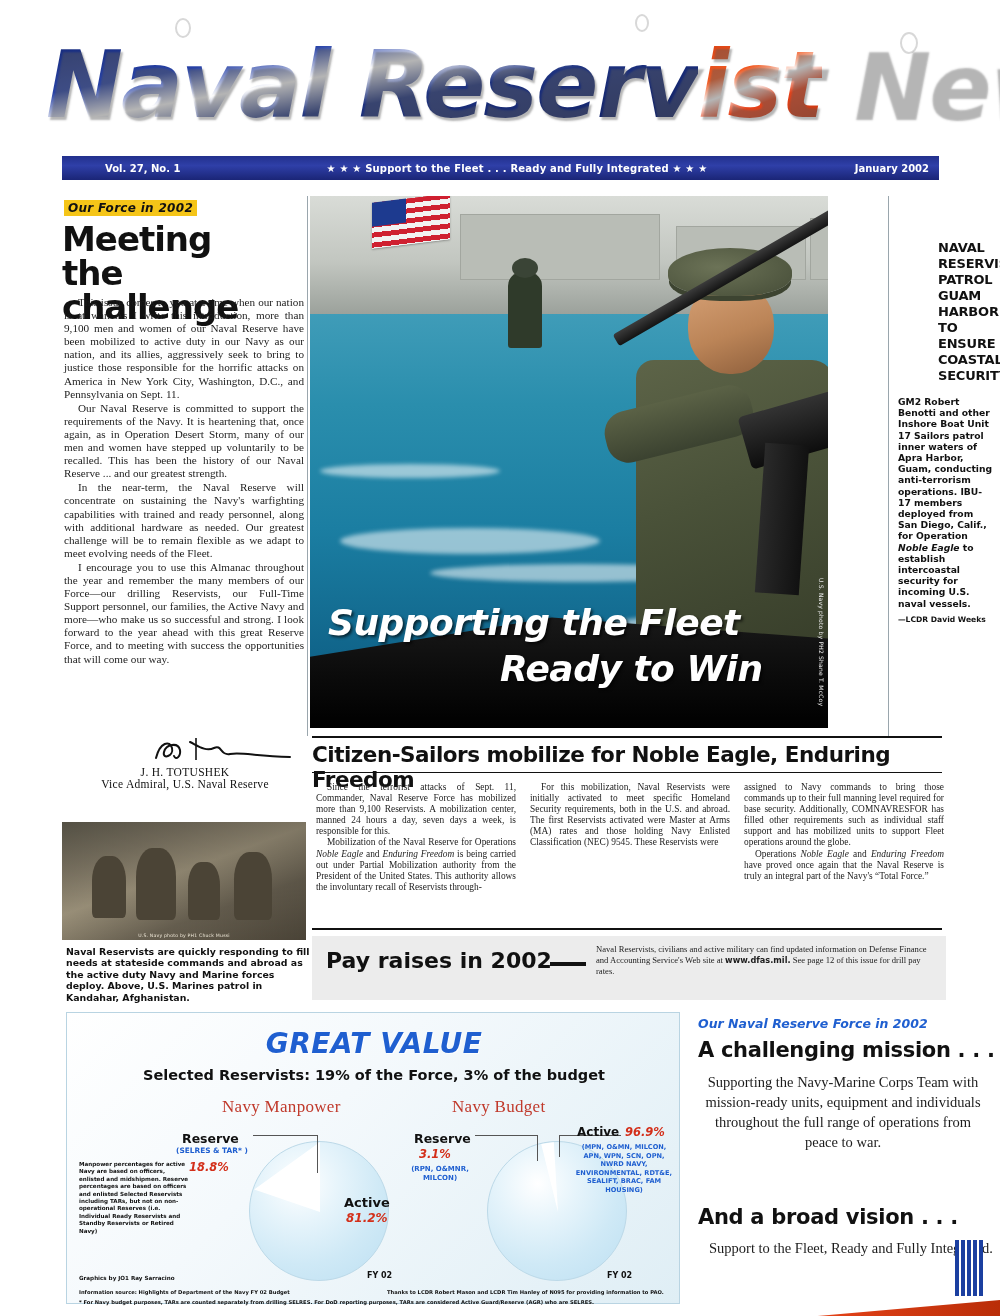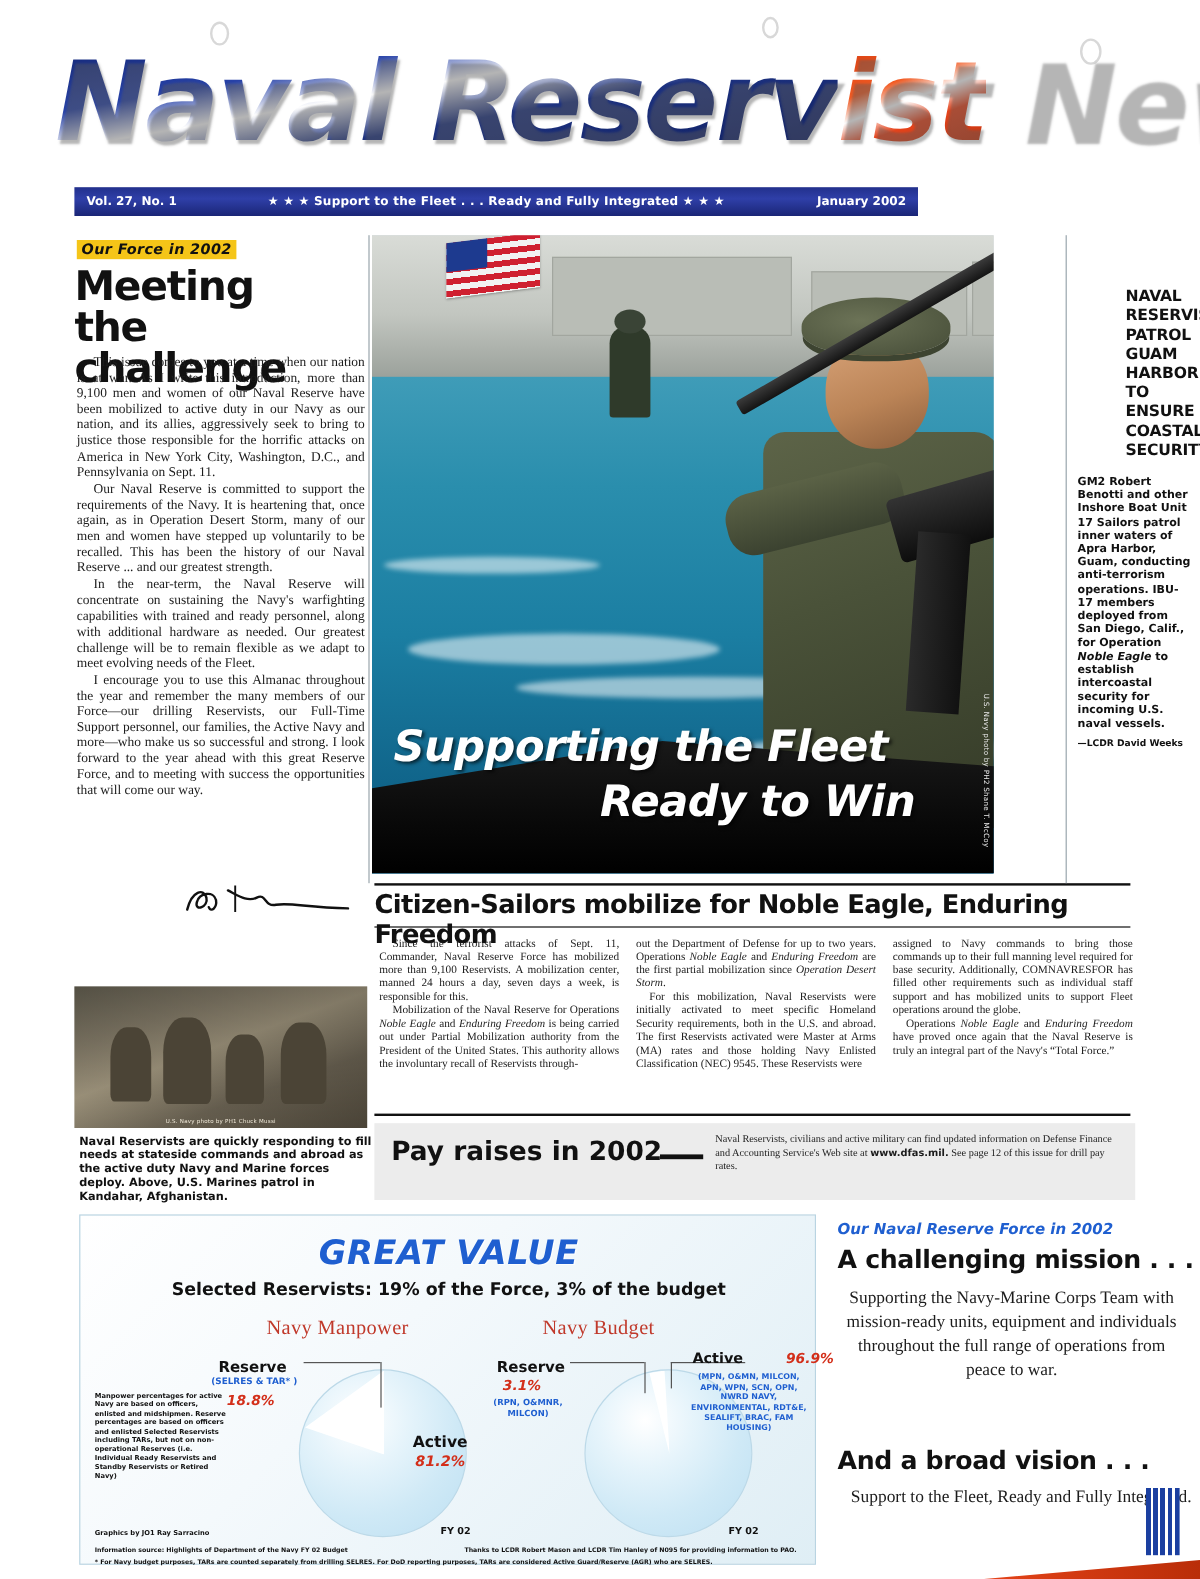--- a/index.html
+++ b/index.html
@@ -37,26 +37,26 @@
   }
   .mt-news {
     background: linear-gradient(170deg,#e04a18 0%,#f4礼 0%,#f2571f 40%,#ffffff 50%,#e0490f 64%,#b93008 100%);
     -webkit-background-clip: text; background-clip: text; color: transparent;
     text-shadow: 2px 3px 2px rgba(90,90,90,.45);
   }
   .bubble { position:absolute; border:2px solid #d8d8d8; border-radius:50%; }
 
   
   .banner {
-    position: absolute; left: 62px; top: 156px; width: 703px; height: 24px;
+    position: absolute; left: 62px; top: 156px; width: 877px; height: 24px;
     background: linear-gradient(180deg,#22308c 0%,#2f3fa8 40%,#1a2576 100%);
     color: #fff;
     font-family: "DejaVu Sans", sans-serif;
     font-weight: 700; font-size: 10px;
-    display: flex; align-items: center;
+    display: flex; align-items: center; padding-left: 33px;
   }
   .banner .vol { padding-left: 10px; width: 160px; }
   .banner .tag { flex: 1; text-align: center; letter-spacing: .2px; }
   .banner .date { width: 160px; text-align: right; padding-right: 10px; }
 
   
   .kicker {
     position: absolute; left: 64px; top: 200px;
     font-family: "DejaVu Sans", sans-serif; font-style: italic; font-weight: 700;
     font-size: 12px; color: #111; background: #f5c518; padding: 1px 4px;
@@ -306,21 +306,21 @@
   .lbl-res-m2 { left: 109px; top: 133px; font-size: 7.4px; color:#1f5fd0; }
   .lbl-res-m3 { left: 122px; top: 147px; font-size: 11.5px; color:#d32f1a; font-style: italic; }
   .lbl-act-m { left: 277px; top: 182px; font-size: 13px; color:#111; }
   .lbl-act-m2 { left: 279px; top: 198px; font-size: 12px; color:#d32f1a; font-style: italic; }
   .lbl-fy-m { left: 300px; top: 258px; font-size: 8px; color:#111; }
 
   .lbl-res-b { left: 347px; top: 118px; font-size: 12.5px; color:#111; }
   .lbl-res-b2 { left: 352px; top: 134px; font-size: 11.5px; color:#d32f1a; font-style: italic; }
   .lbl-res-b3 { left: 340px; top: 152px; font-size: 7px; color:#1f5fd0; width: 66px; text-align:center; line-height: 9px; }
   .lbl-act-b { left: 510px; top: 112px; font-size: 12px; color:#111; }
-  .lbl-act-b2 { left: 558px; top: 112px; font-size: 11.5px; color:#d32f1a; font-style: italic; margin-left: 30px; }
+  .lbl-act-b2 { left: 558px; top: 112px; font-size: 11.5px; color:#d32f1a; font-style: italic; }
   .lbl-act-list { left: 505px; top: 130px; width: 104px; font-size: 6.6px; color:#1f5fd0; line-height: 8.6px; text-align:center; }
   .lbl-fy-b { left: 540px; top: 258px; font-size: 8px; color:#111; }
 
   .leader { position:absolute; border-top: 1px solid #555; }
   .leader-v { position:absolute; border-left: 1px solid #555; }
 
   .footnote-left {
     position:absolute; left: 12px; top: 148px; width: 110px;
     font-family:"DejaVu Sans",sans-serif; font-weight:700;
     font-size: 5.6px; line-height: 7.4px; color:#111;
@@ -402,20 +402,24 @@
     <p>Our Naval Reserve is committed to support the requirements of the Navy. It is heartening that, once again, as in Operation Desert Storm, many of our men and women have stepped up voluntarily to be recalled. This has been the history of our Naval Reserve ... and our greatest strength.</p>
     <p>In the near-term, the Naval Reserve will concentrate on sustaining the Navy's warfighting capabilities with trained and ready personnel, along with additional hardware as needed. Our greatest challenge will be to remain flexible as we adapt to meet evolving needs of the Fleet.</p>
     <p>I encourage you to use this Almanac throughout the year and remember the many members of our Force—our drilling Reservists, our Full-Time Support personnel, our families, the Active Navy and more—who make us so successful and strong. I look forward to the year ahead with this great Reserve Force, and to meeting with success the opportunities that will come our way.</p>
   </div>
 
   <svg class="signature" viewBox="0 0 150 28">
     <path d="M6 22 C10 6, 20 4, 22 12 C24 20, 12 24, 14 16 C16 8, 28 6, 30 14 C31 20, 26 25, 24 20" stroke="#111" stroke-width="2" fill="none" stroke-linecap="round"></path>
     <path d="M40 6 C48 10, 56 16, 64 12 C72 8, 70 20, 80 18 C92 16, 104 20, 140 21" stroke="#111" stroke-width="2" fill="none" stroke-linecap="round"></path>
     <path d="M46 2 L46 24" stroke="#111" stroke-width="1.6" fill="none"></path>
   </svg>
+  <div class="sig-name">
+    <span>J. H. TOTUSHEK</span>
+    <span class="n2">Vice Admiral, U.S. Naval Reserve</span>
+  </div>
 
   <div class="photo-marines">
     <div class="pm-fig" style="left:30px;top:34px;width:34px;height:62px;"></div>
     <div class="pm-fig" style="left:74px;top:26px;width:40px;height:72px;"></div>
     <div class="pm-fig" style="left:126px;top:40px;width:32px;height:58px;"></div>
     <div class="pm-fig" style="left:172px;top:30px;width:38px;height:68px;"></div>
     <div class="pm-credit">U.S. Navy photo by PH1 Chuck Mussi</div>
   </div>
   <div class="cap-marines">Naval Reservists are quickly responding to fill needs at stateside commands and abroad as the active duty Navy and Marine forces deploy. Above, U.S. Marines patrol in Kandahar, Afghanistan.</div>
 
@@ -460,21 +464,20 @@
   <div class="rule-top"></div>
   <div class="headline-citizen">Citizen-Sailors mobilize for Noble Eagle, Enduring Freedom</div>
   <div class="rule-under"></div>
 
   <div class="citizen-cols">
     <div class="ccol">
       <p>Since the terrorist attacks of Sept. 11, Commander, Naval Reserve Force has mobilized more than 9,100 Reservists. A mobilization center, manned 24 hours a day, seven days a week, is responsible for this.</p>
       <p><span>Mobilization of the Naval Reserve for Operations </span><i>Noble Eagle</i><span> and </span><i>Enduring Freedom</i><span> is being carried out under Partial Mobilization authority from the President of the United States. This authority allows the involuntary recall of Reservists through-</span></p>
     </div>
     <div class="ccol">
-      <p style="text-indent:0"><span>out the Department of Defense for up to two years. Operations </span><i>Noble Eagle</i><span> and </span><i>Enduring Freedom</i><span> are the first partial mobilization since </span><i>Operation Desert Storm</i><span>.</span></p>
       <p>For this mobilization, Naval Reservists were initially activated to meet specific Homeland Security requirements, both in the U.S. and abroad. The first Reservists activated were Master at Arms (MA) rates and those holding Navy Enlisted Classification (NEC) 9545. These Reservists were</p>
     </div>
     <div class="ccol">
       <p style="text-indent:0">assigned to Navy commands to bring those commands up to their full manning level required for base security. Additionally, COMNAVRESFOR has filled other requirements such as individual staff support and has mobilized units to support Fleet operations around the globe.</p>
       <p><span>Operations </span><i>Noble Eagle</i><span> and </span><i>Enduring Freedom</i><span> have proved once again that the Naval Reserve is truly an integral part of the Navy's “Total Force.”</span></p>
     </div>
   </div>
   <div class="rule-bottom"></div>
 
   <div class="payraise-box">

